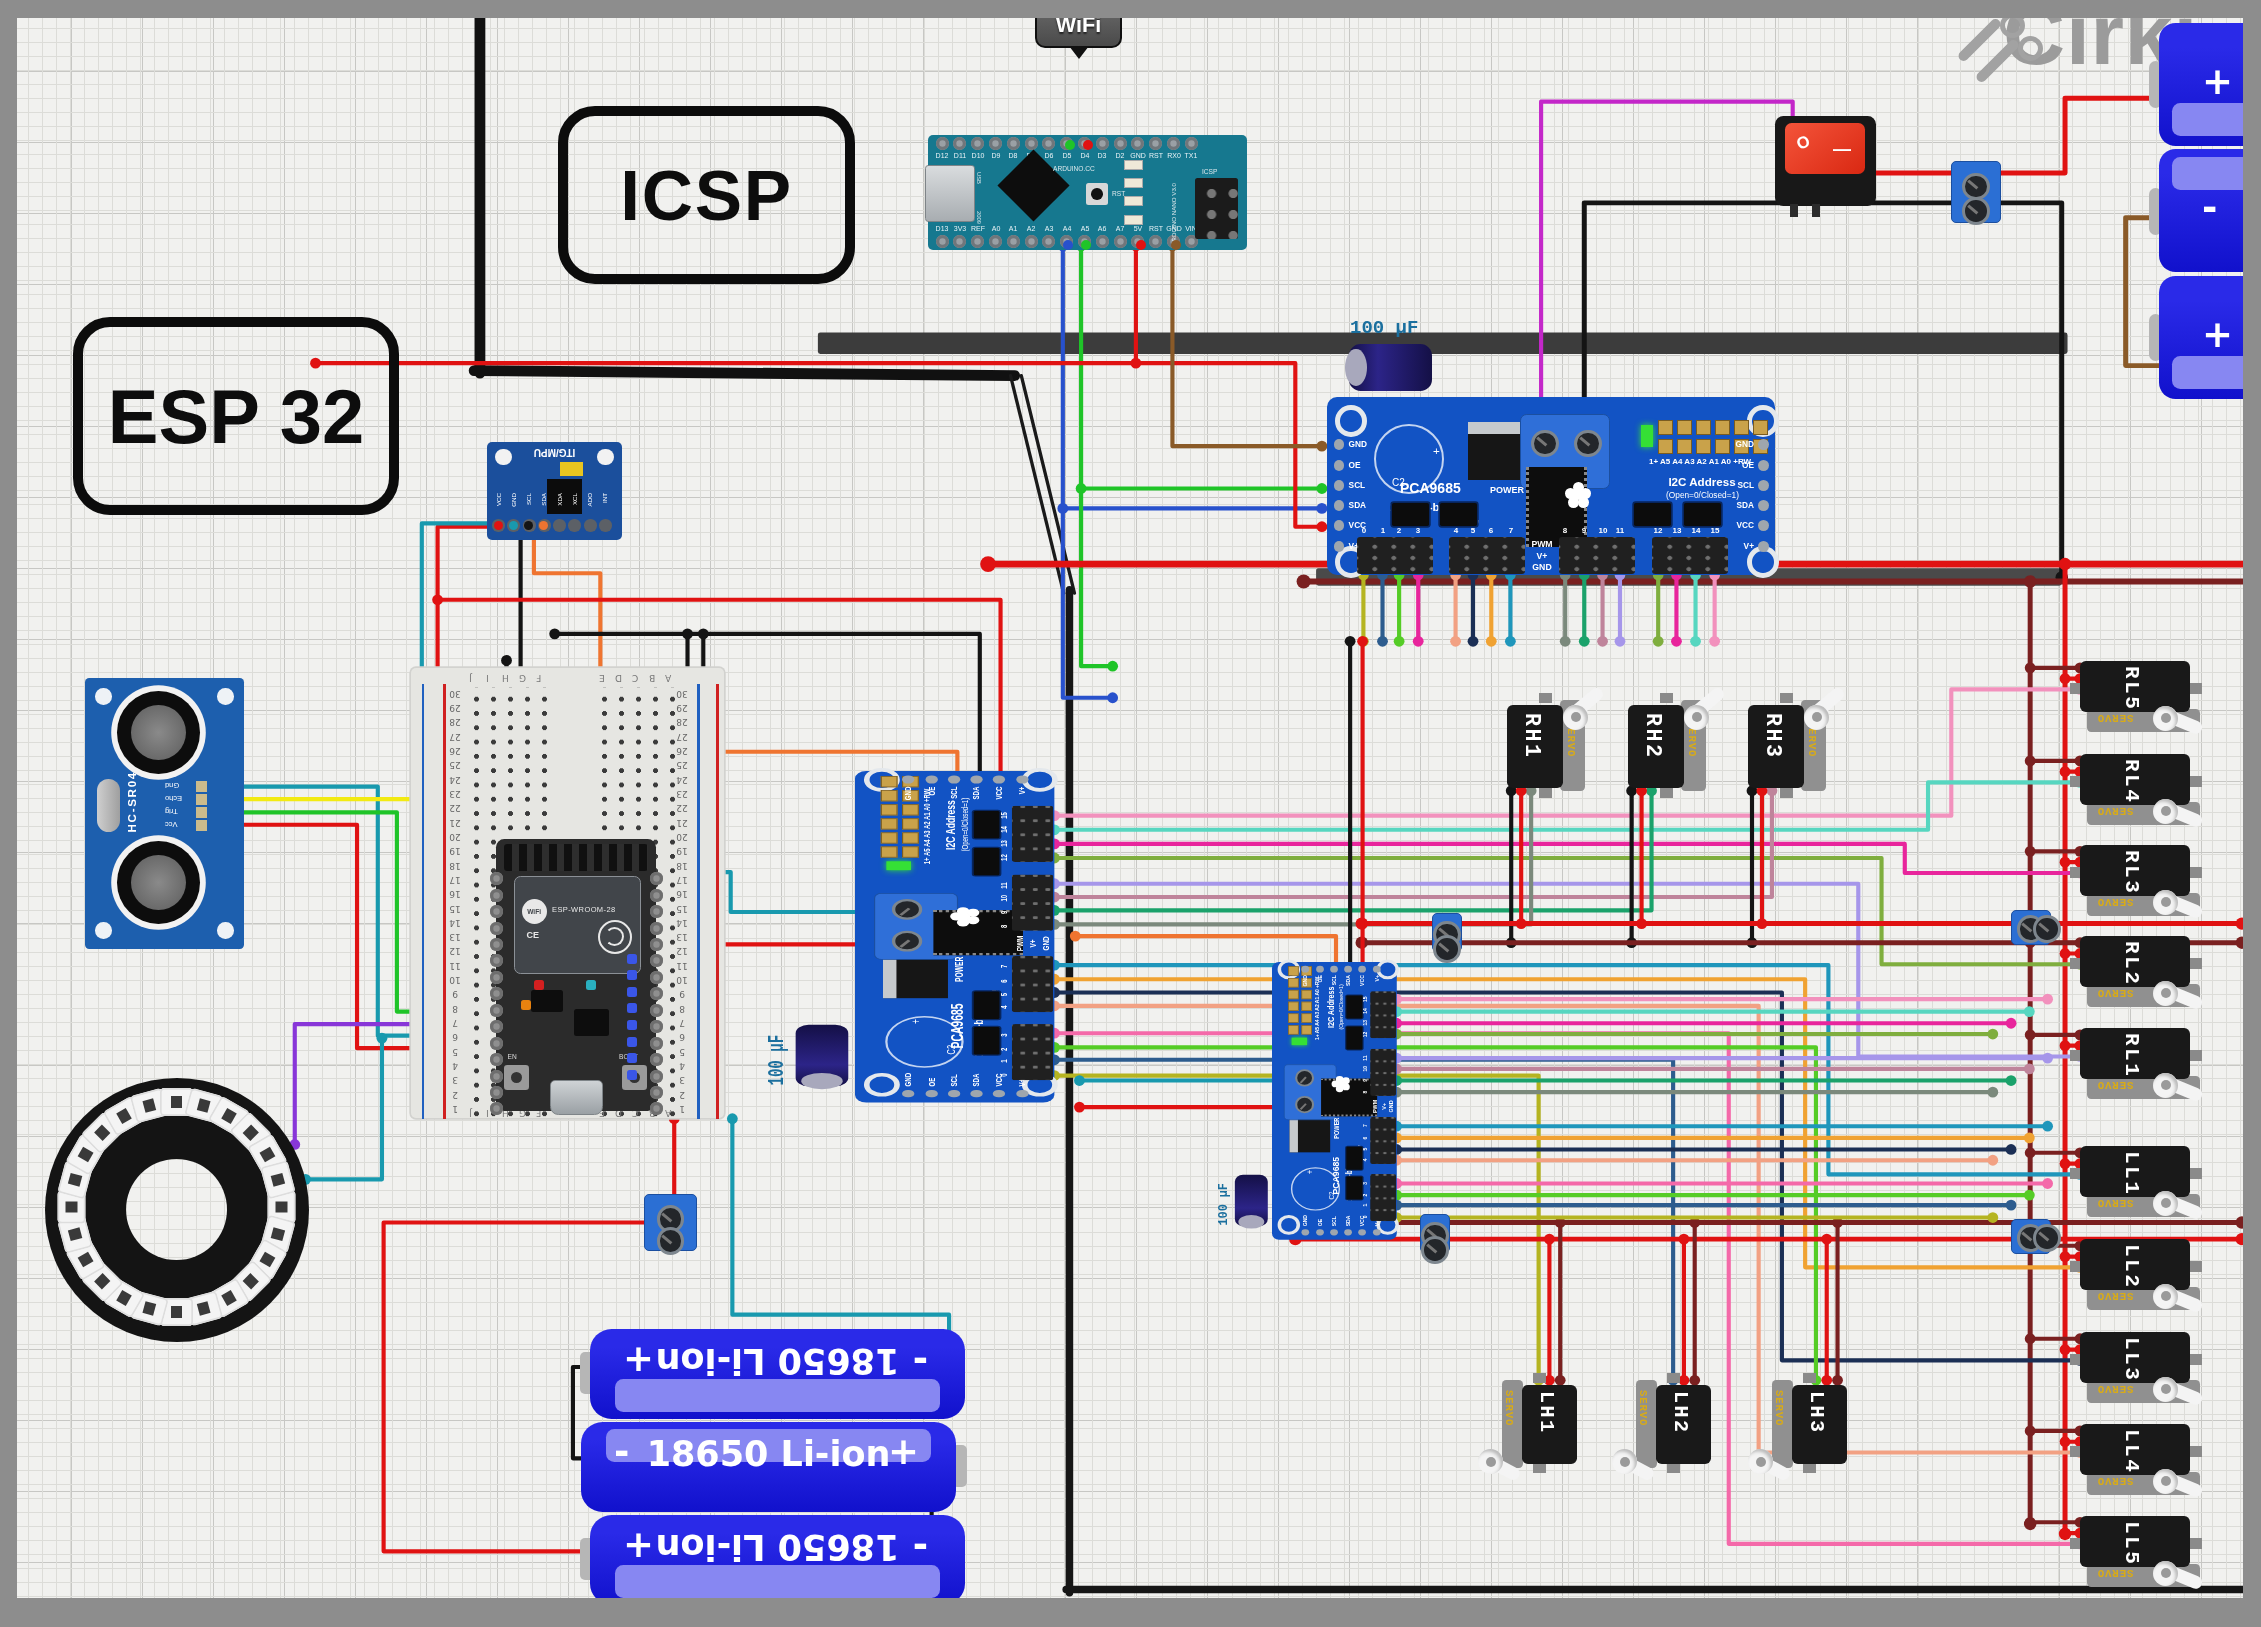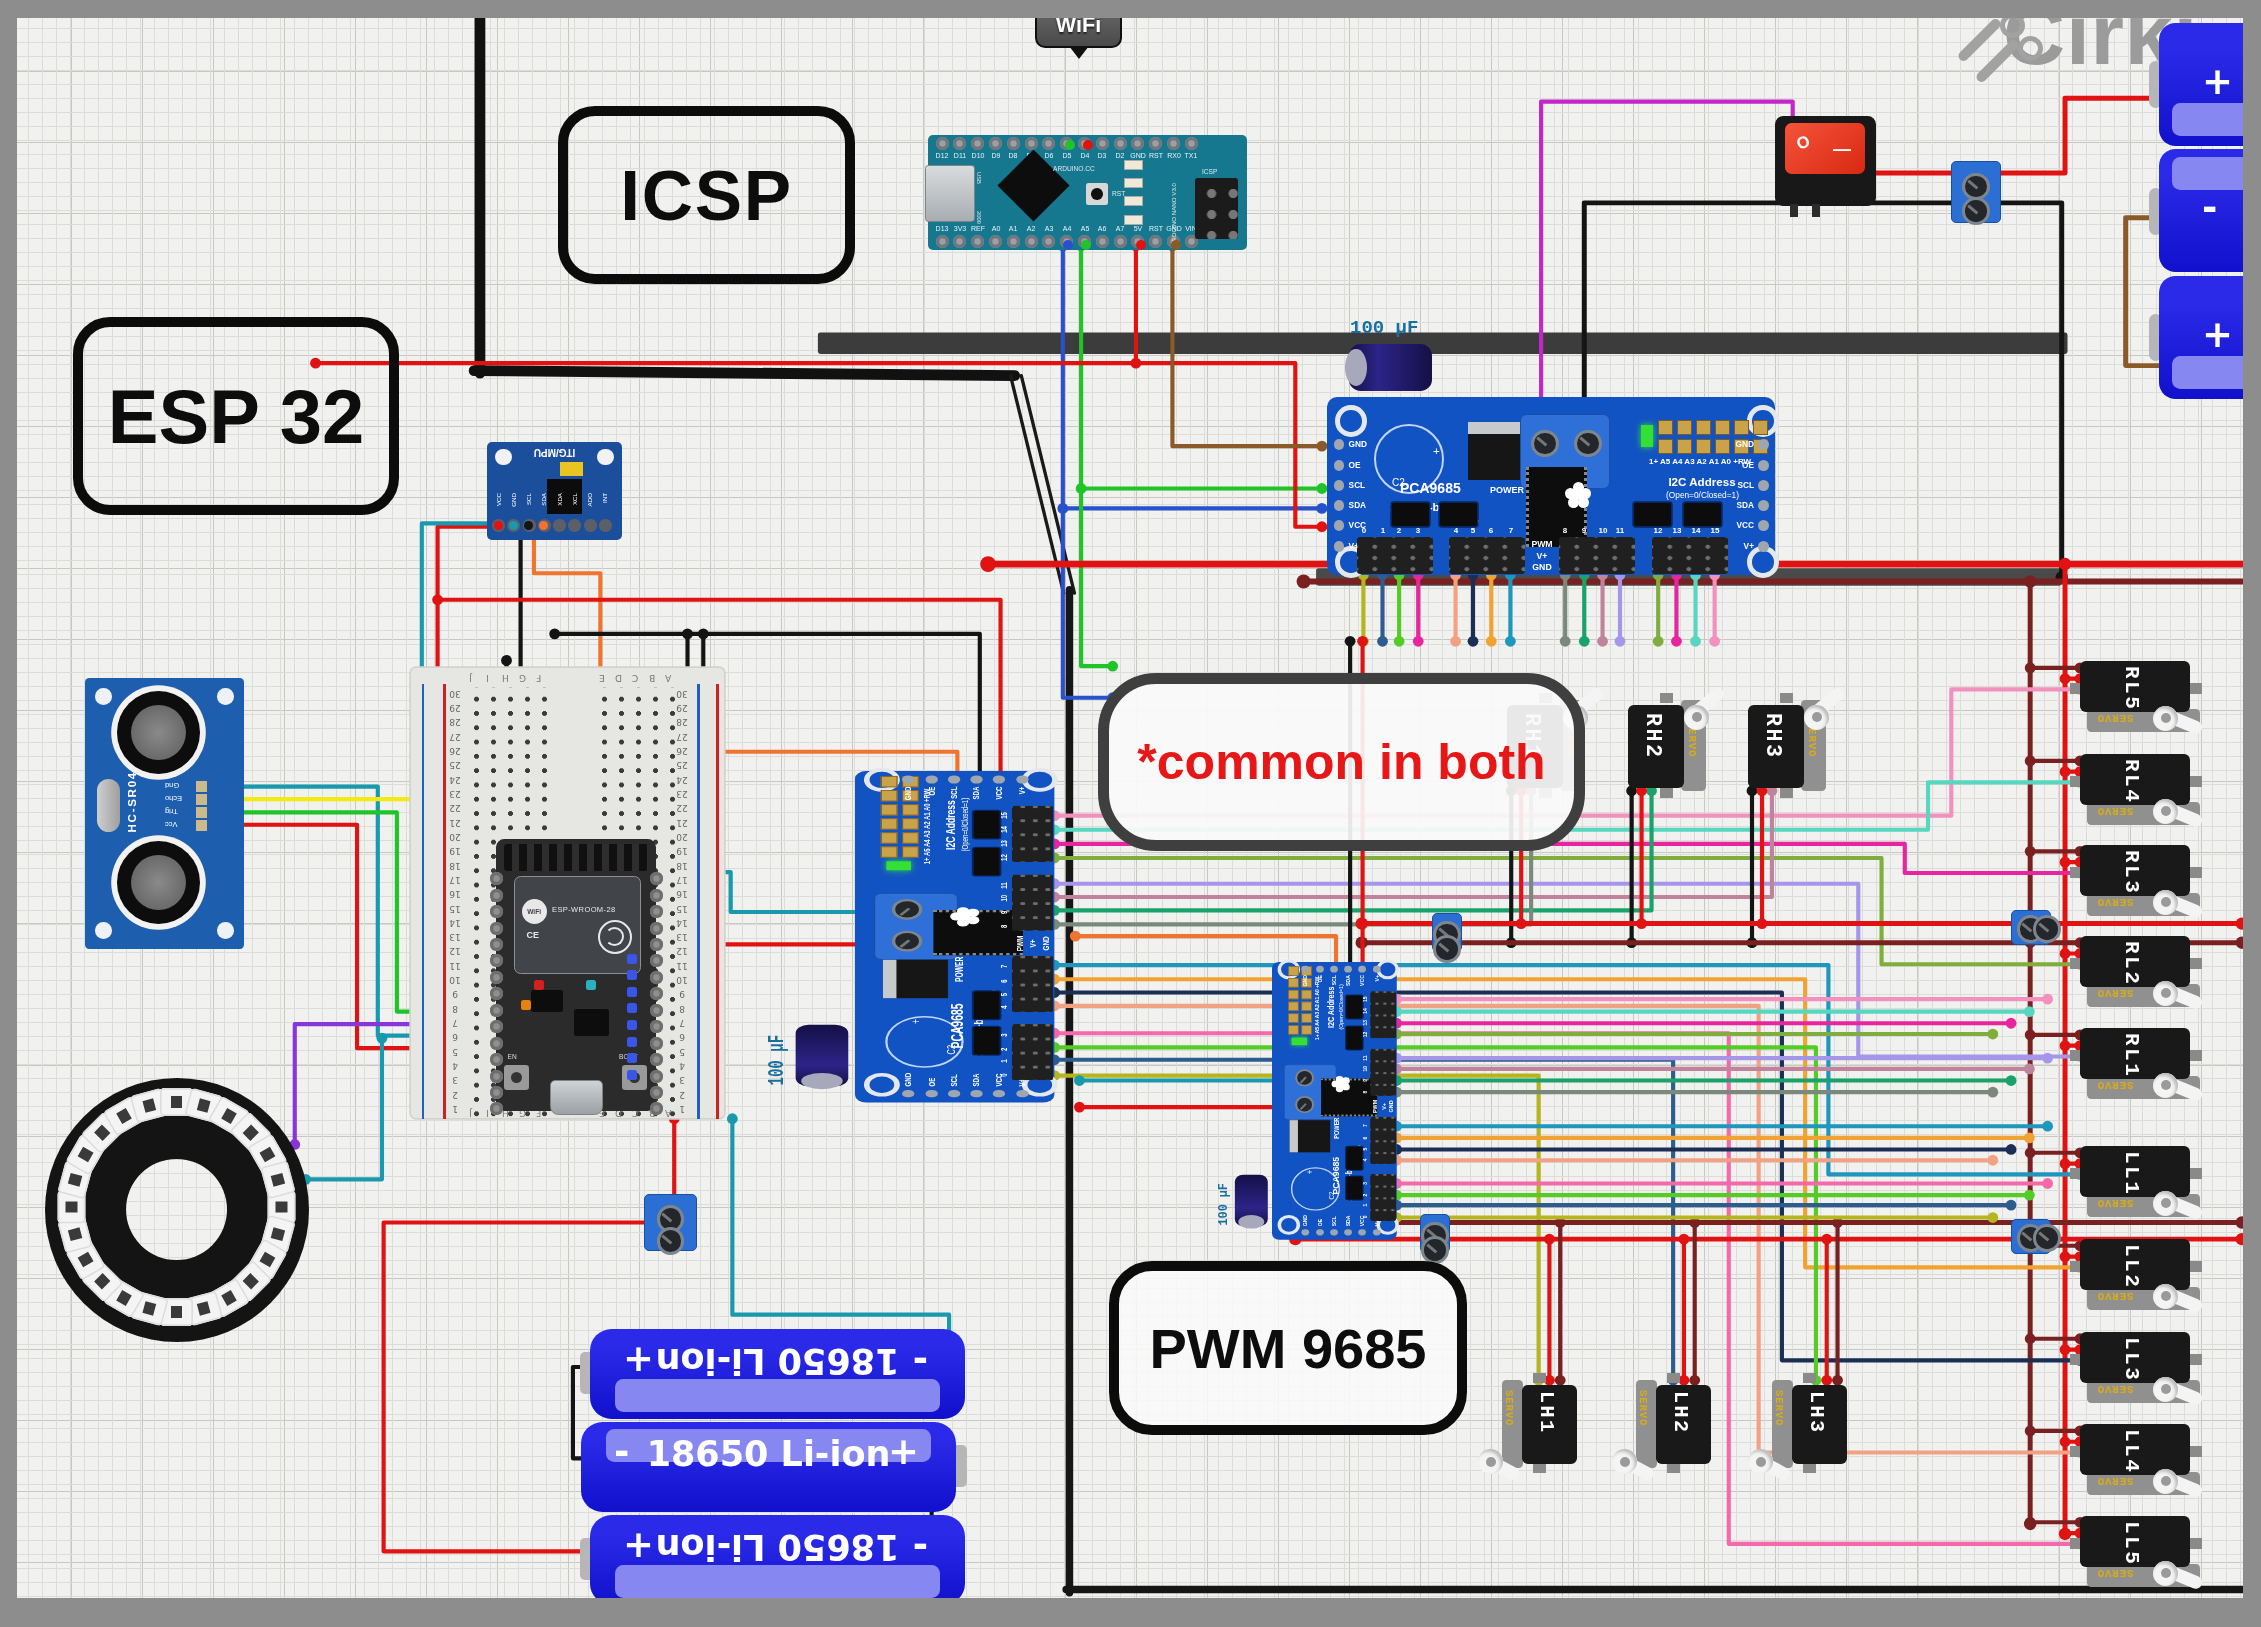--- a/index.html
+++ b/index.html
@@ -563,26 +563,20 @@
     <span class="wmring" style="left:15px;top:51px"></span>
     <span>Cirki</span>
   </div>
 
   <div class="ann" id="ann-esp32">
       <span>ESP 32</span>
     </div>
   <div class="ann" id="ann-nano">
       <span>ICSP</span>
     </div>
-  <div class="ann" id="ann-common">
-      <span>*common in both</span>
-    </div>
-  <div class="ann" id="ann-pwm">
-      <span>PWM 9685</span>
-    </div>
 
   <div id="codetag">
       <span>WiFi</span>
     </div>
 
   <div class="comp" id="rocker">
     <div class="rk">
       <span class="off">O</span>
       <span class="on">—</span>
     </div>

